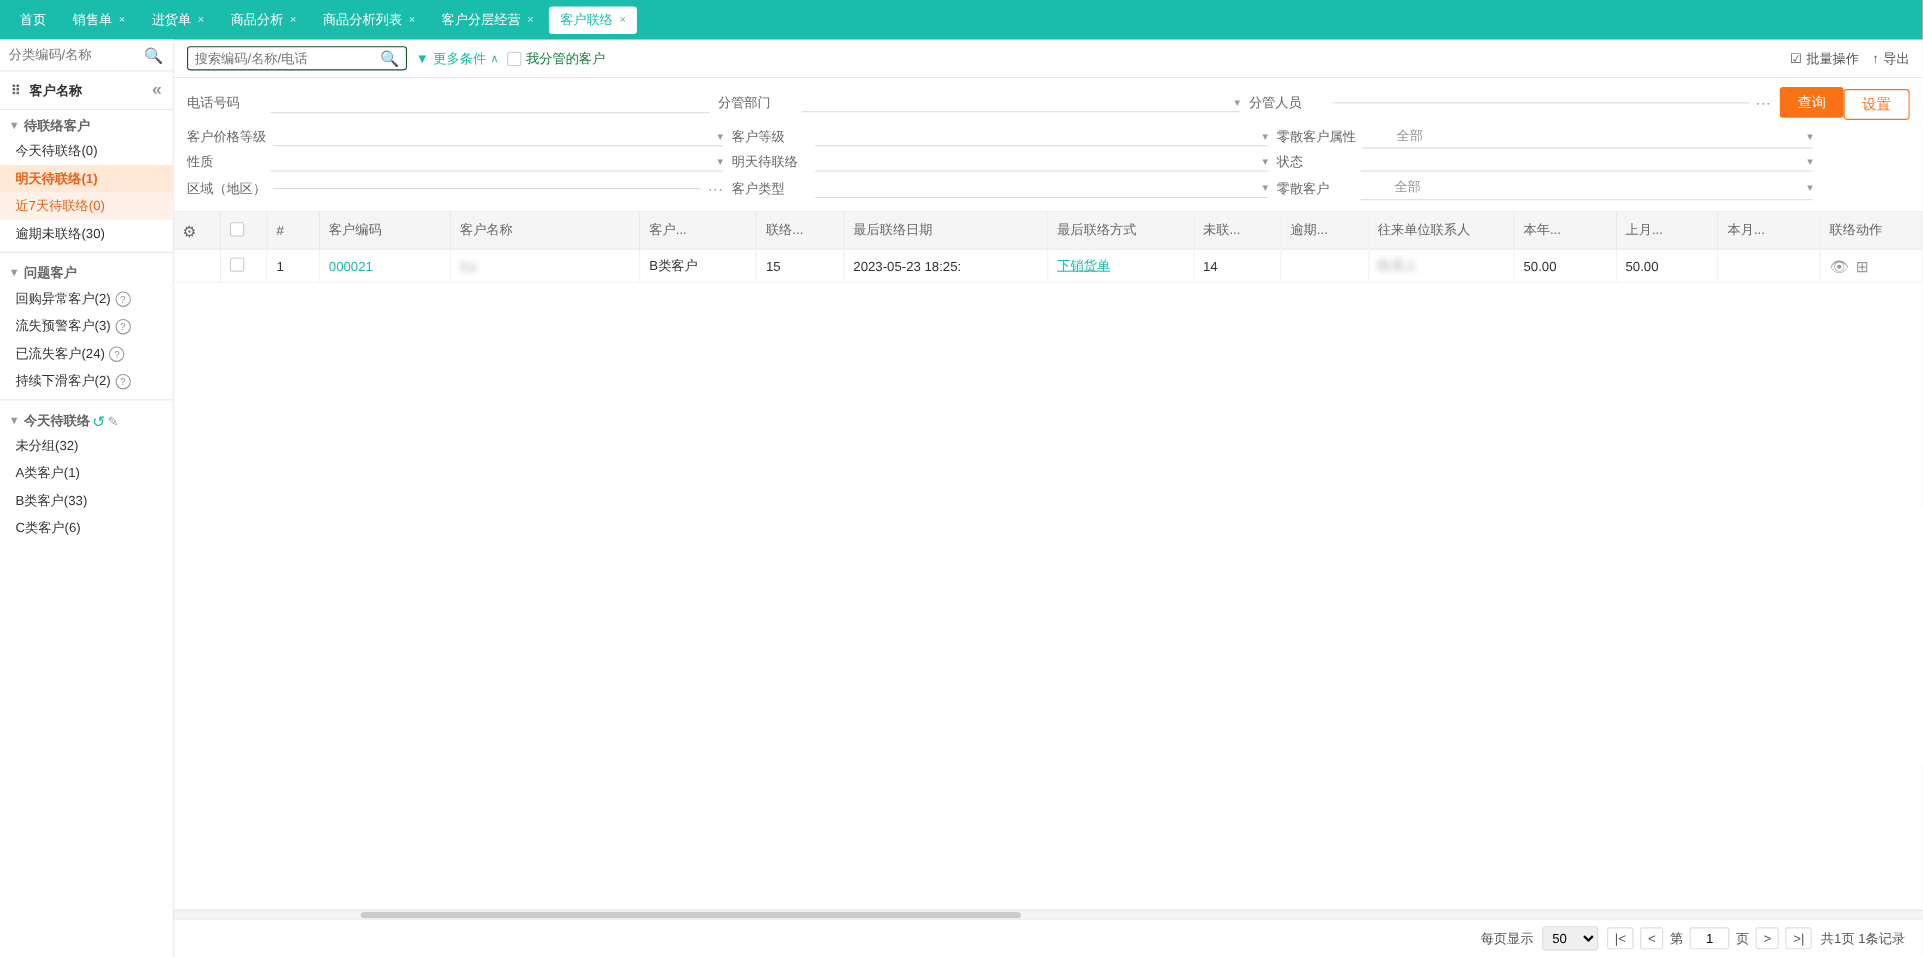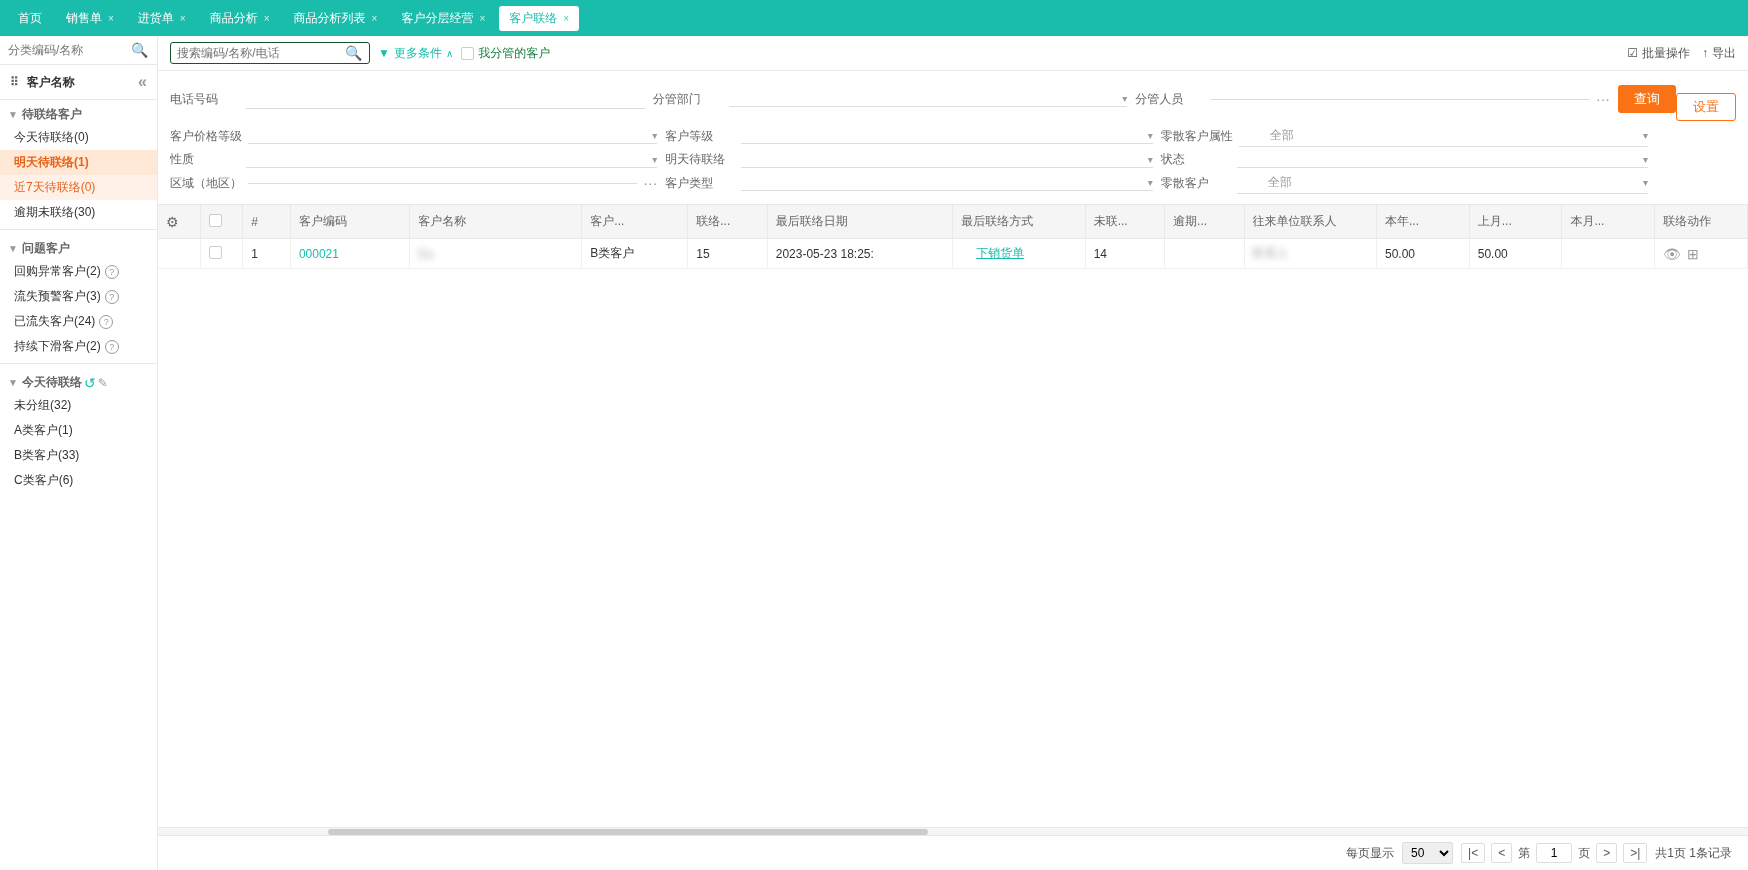--- a/index.html
+++ b/index.html
@@ -196,21 +196,21 @@
     }
     .settings-btn {
       background: #fff;
       color: #f97316;
       border: 1px solid #f97316;
       padding: 4px 16px;
       border-radius: 3px;
       cursor: pointer;
       white-space: nowrap;
       font-size: 13px;
-      margin-top: 16px;
+      margin-top: 4px;
     }
     .btn-group { display: flex; flex-direction: row; align-items: center; }
 
     
     .table-container {
       flex: 1;
       overflow: auto;
       background: #fff;
       margin: 0;
     }
@@ -237,21 +237,21 @@
       border-bottom: 1px solid #f0f0f0;
     }
     tbody td {
       padding: 6px 8px;
       color: #333;
       border-right: 1px solid #f0f0f0;
       white-space: nowrap;
       overflow: hidden;
       text-overflow: ellipsis;
     }
-    .link-text { color: #1abcab; text-decoration: underline; cursor: pointer; margin-left: 15px; }
+    .link-text { color: #1abcab; text-decoration: underline; cursor: pointer; }
     .action-icons { display: flex; gap: 6px; align-items: center; }
     .action-icon { color: #999; cursor: pointer; font-size: 14px; }
 
     
     .footer {
       display: flex;
       align-items: center;
       justify-content: flex-end;
       padding: 6px 16px;
       background: #fff;

